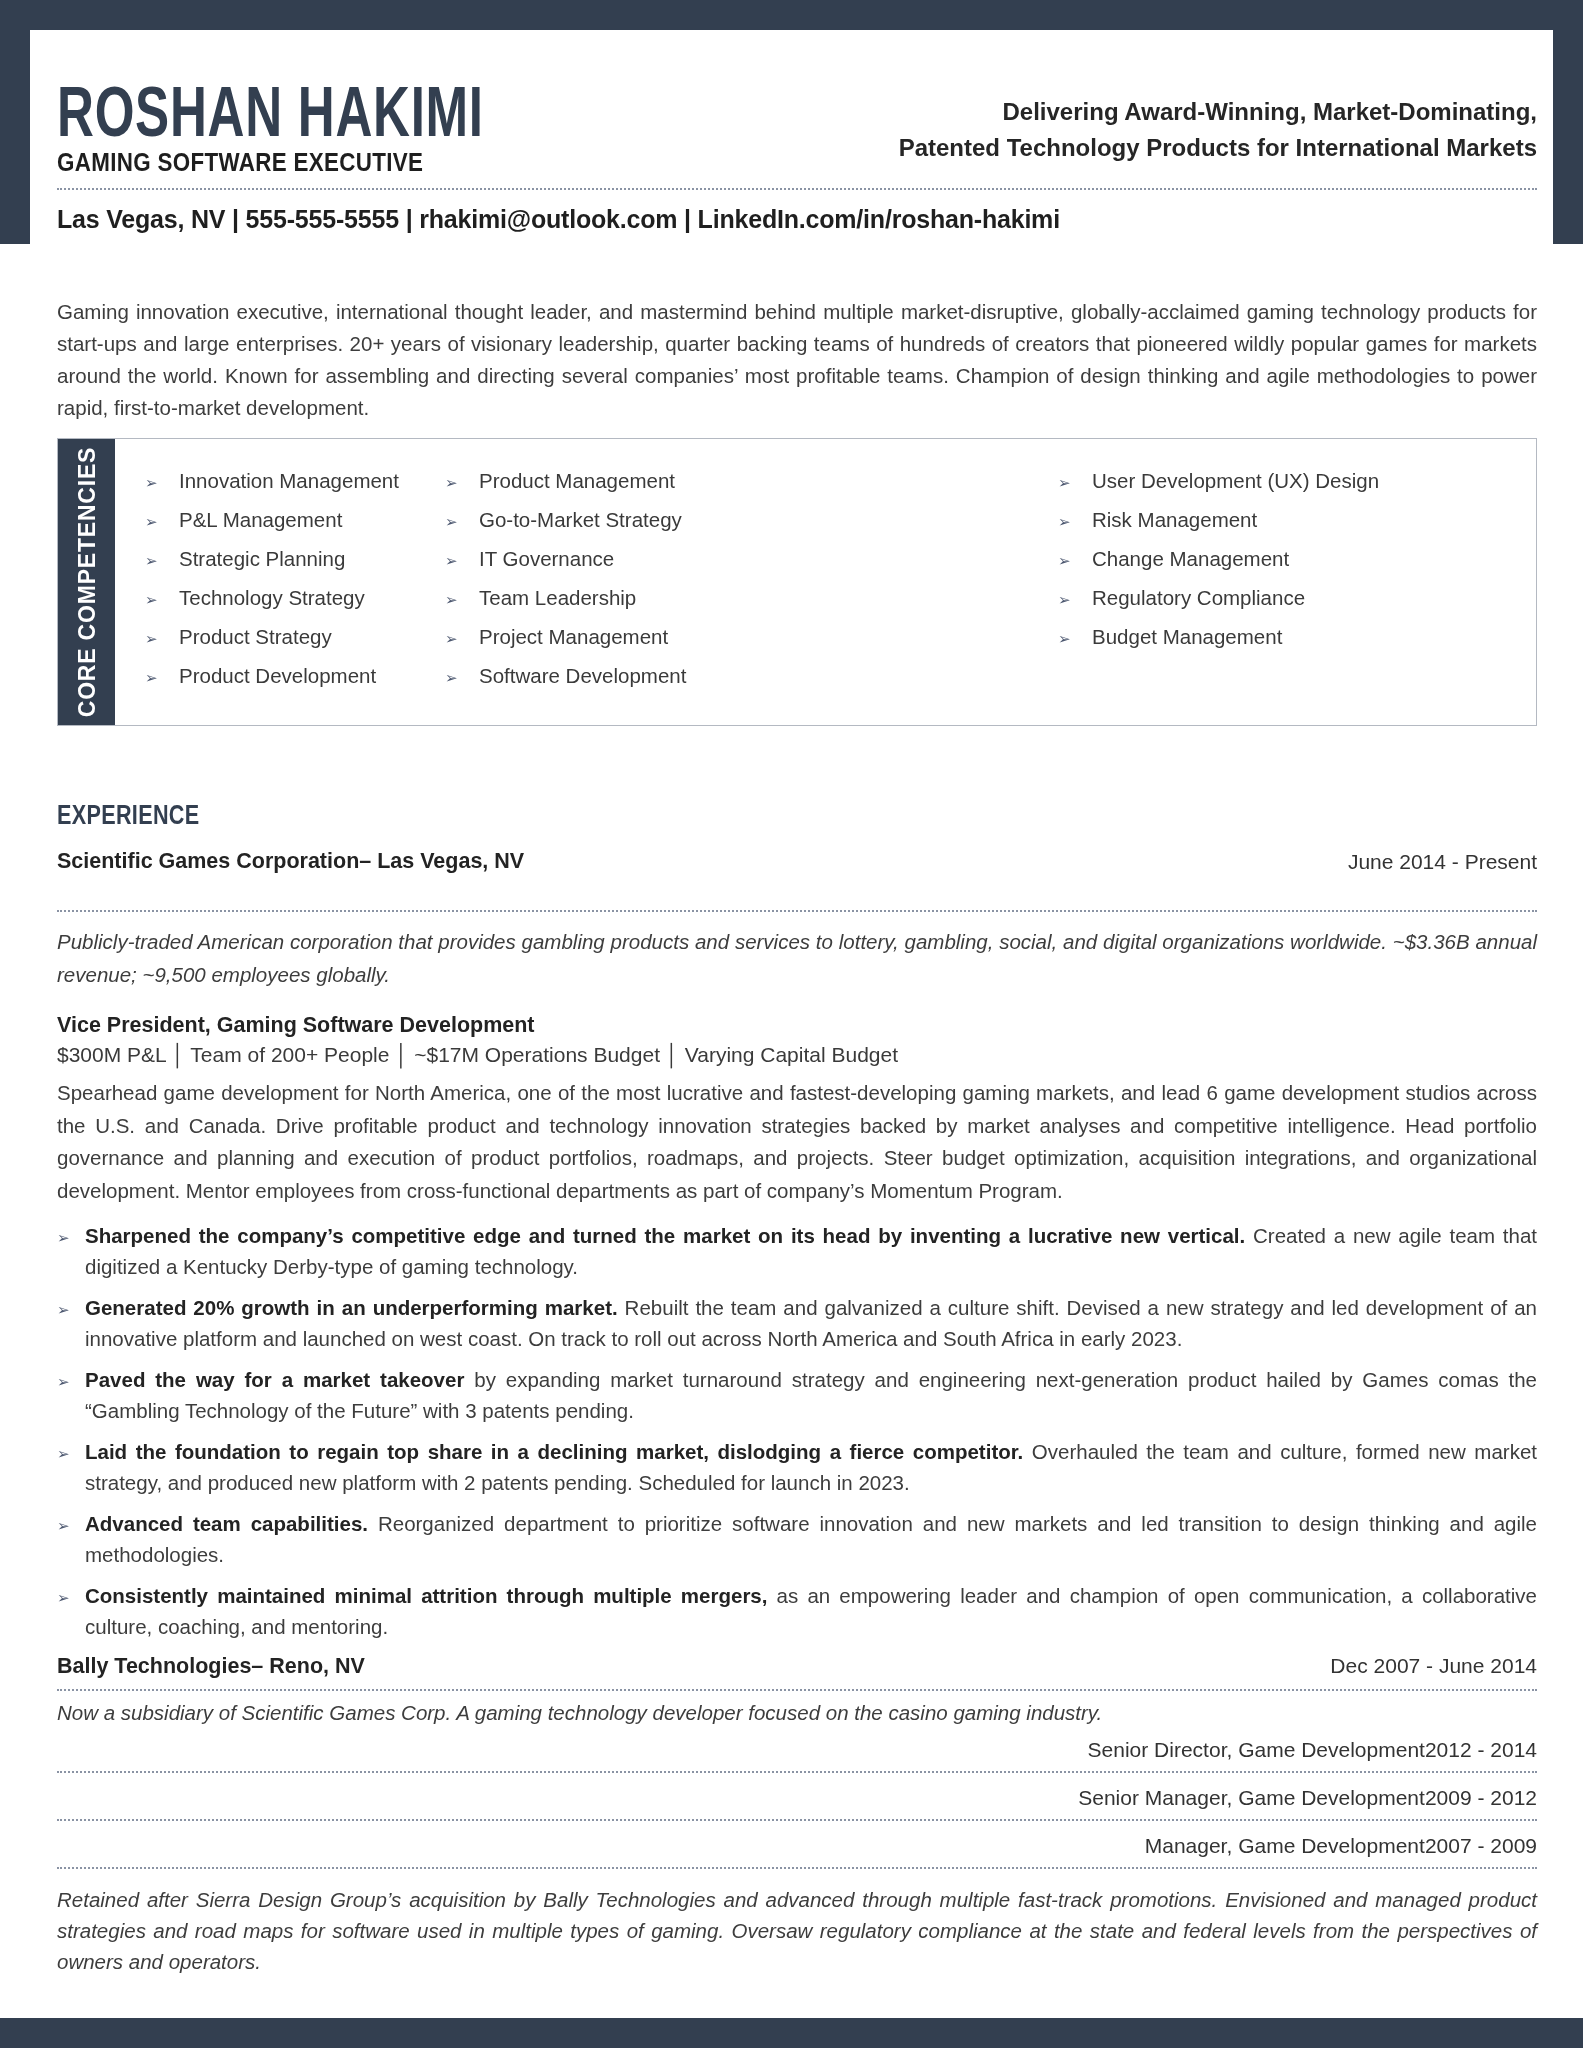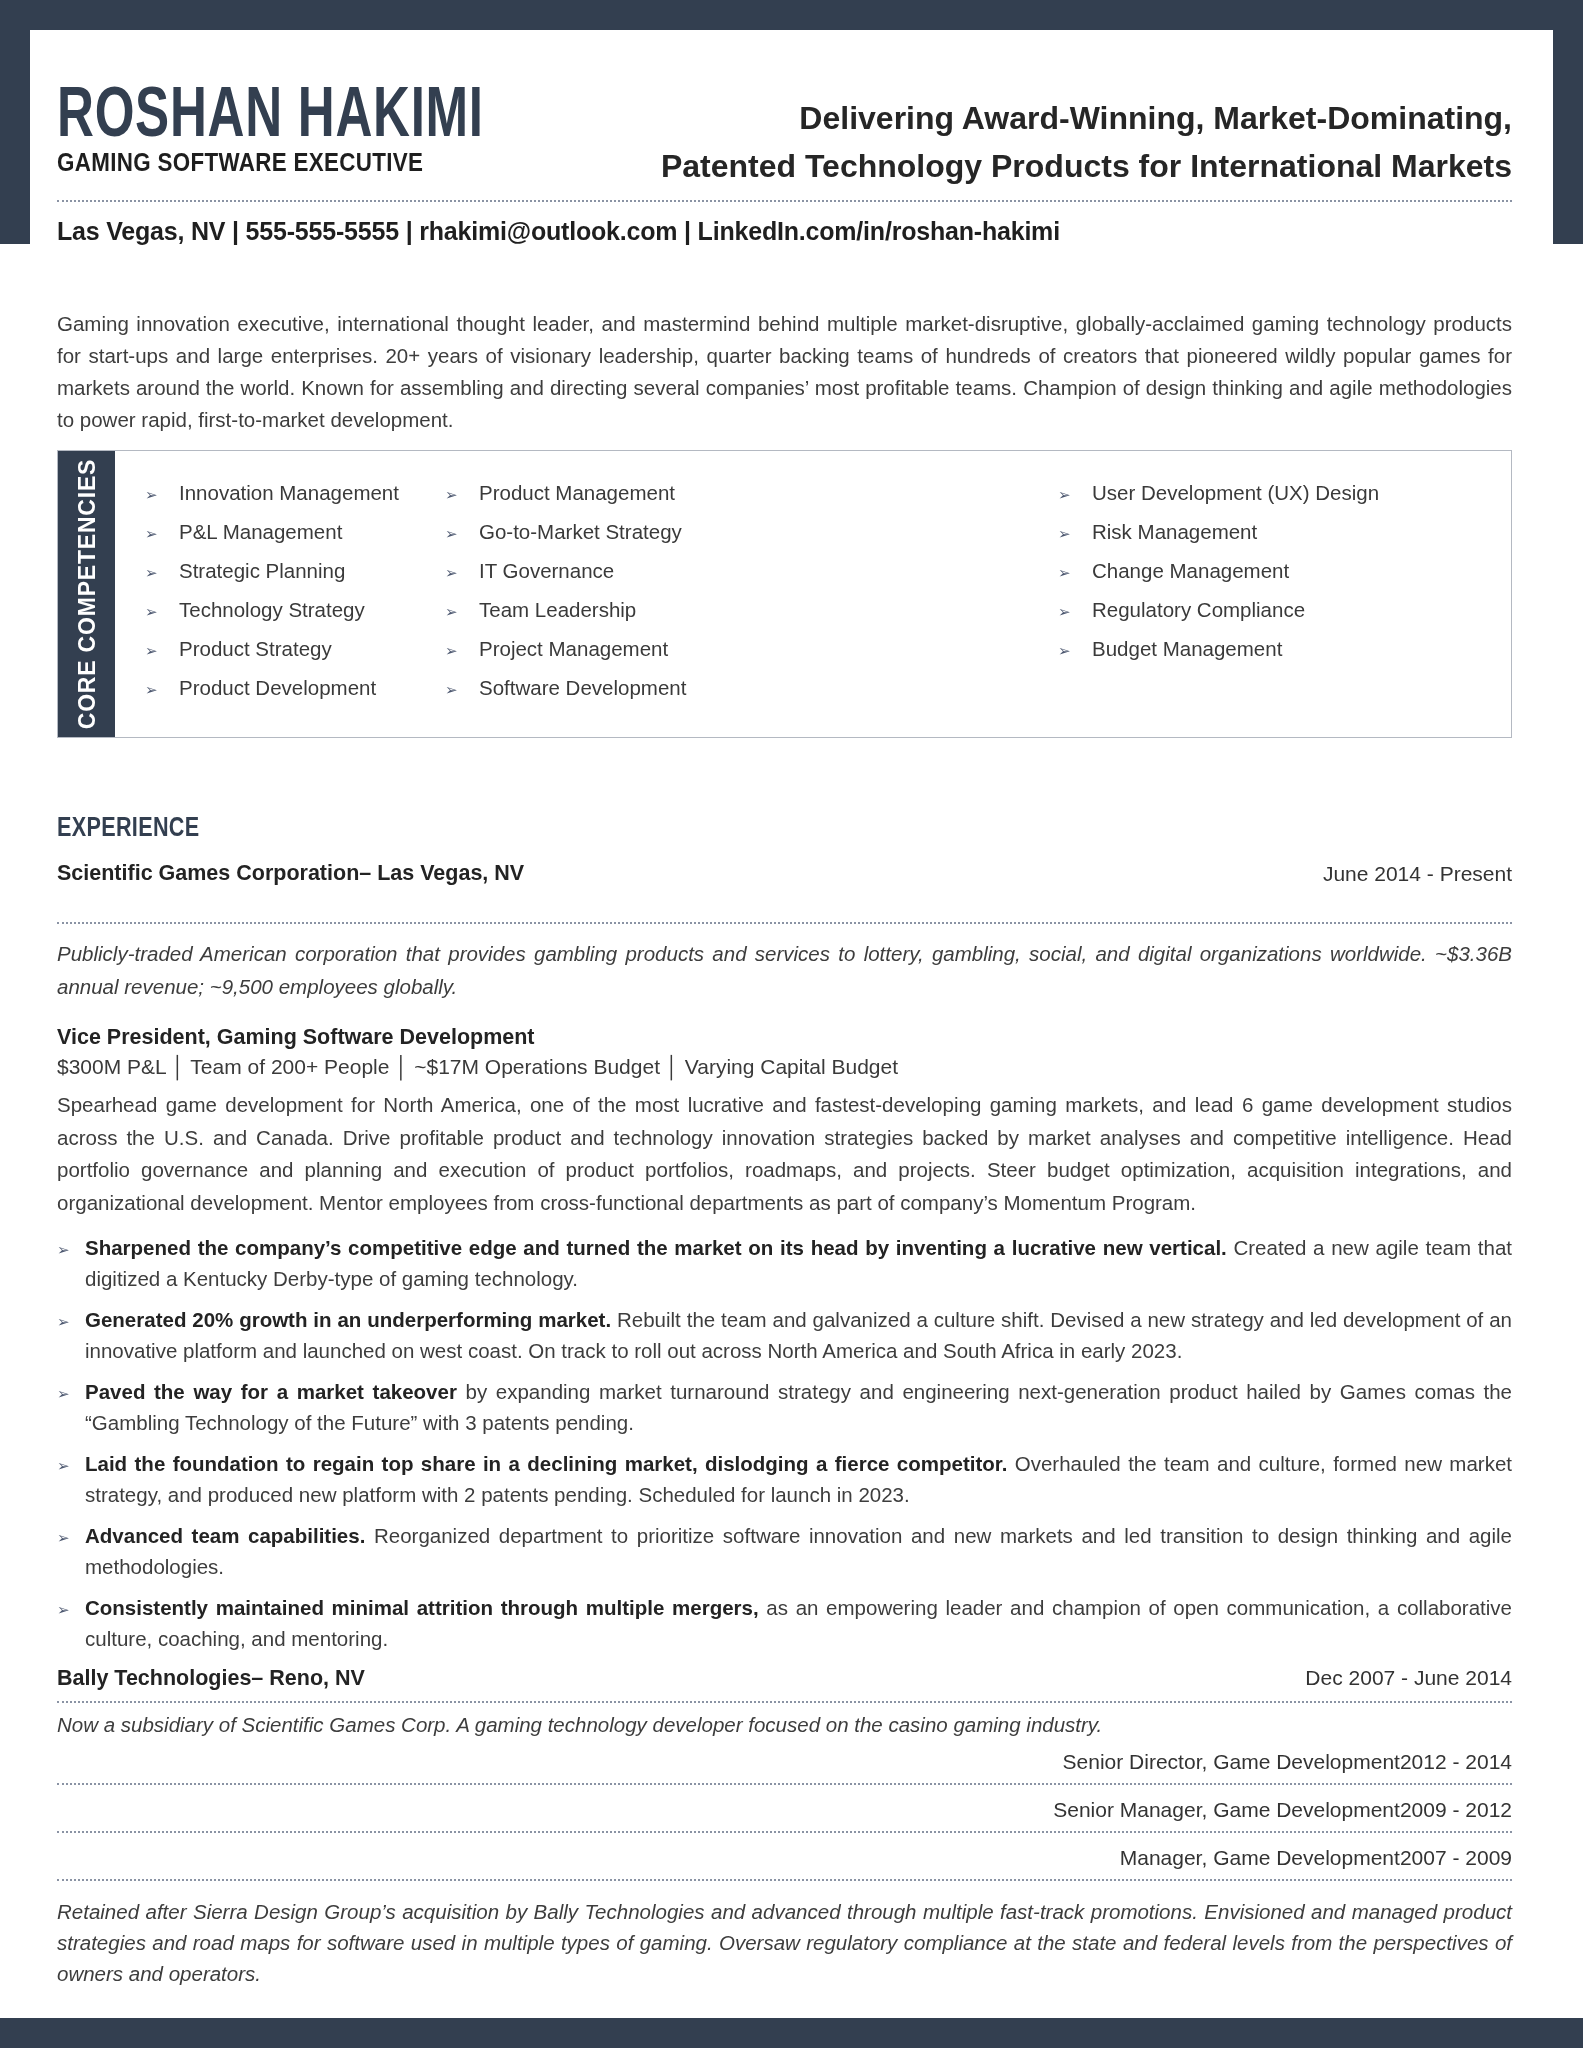--- a/index.html
+++ b/index.html
@@ -7,32 +7,32 @@
   .page {
     width:1583px; height:2048px; position:relative; background:#ffffff;
     font-family:"Liberation Sans", sans-serif; color:#3d3d3d; overflow:hidden;
     margin:0 auto;
   }
   .band-top    { position:absolute; top:0; left:0; right:0; height:30px; background:#333F50; }
   .band-left   { position:absolute; top:30px; left:0;  width:30px; height:214px; background:#333F50; }
   .band-right  { position:absolute; top:30px; right:0; width:30px; height:214px; background:#333F50; }
   .band-bottom { position:absolute; bottom:0; left:0; right:0; height:30px; background:#333F50; }
 
-  .content { position:absolute; left:57px; right:71px; top:30px; }
+  .content { position:absolute; left:57px; right:46px; top:30px; }
 
   .header-row { margin-top:50px; display:flex; justify-content:space-between; align-items:flex-start; }
   .name {
     font-size:70px; font-weight:700; color:#333F50; line-height:0.92;
     transform:scaleX(0.73); transform-origin:left top; white-space:nowrap; letter-spacing:1px;
   }
   .subtitle {
     font-size:26px; font-weight:700; color:#1e1e1e; margin-top:3px;
     transform:scaleX(0.86); transform-origin:left top; white-space:nowrap; letter-spacing:0.4px;
   }
-  .tagline { text-align:right; font-weight:700; font-size:32px; color:#262626; line-height:1.5; margin-top:14px; }
+  .tagline { text-align:right; font-weight:700; font-size:24px; color:#262626; line-height:1.5; margin-top:14px; }
 
   hr.dotted { border:none; border-top:2px dotted #8a93a4; height:0; }
   .rule-header { margin-top:10px; }
 
   .contact { font-size:25px; font-weight:700; color:#1f1f1f; margin-top:15px; letter-spacing:-0.2px; }
 
   .summary { margin-top:62px; font-size:20.5px; line-height:32px; color:#3d3d3d; text-align:justify; }
 
   .comp-box { margin-top:14px; border:1px solid #b4b9c2; display:flex; height:288px; }
   .comp-label { flex:0 0 57px; background:#333F50; position:relative; }

